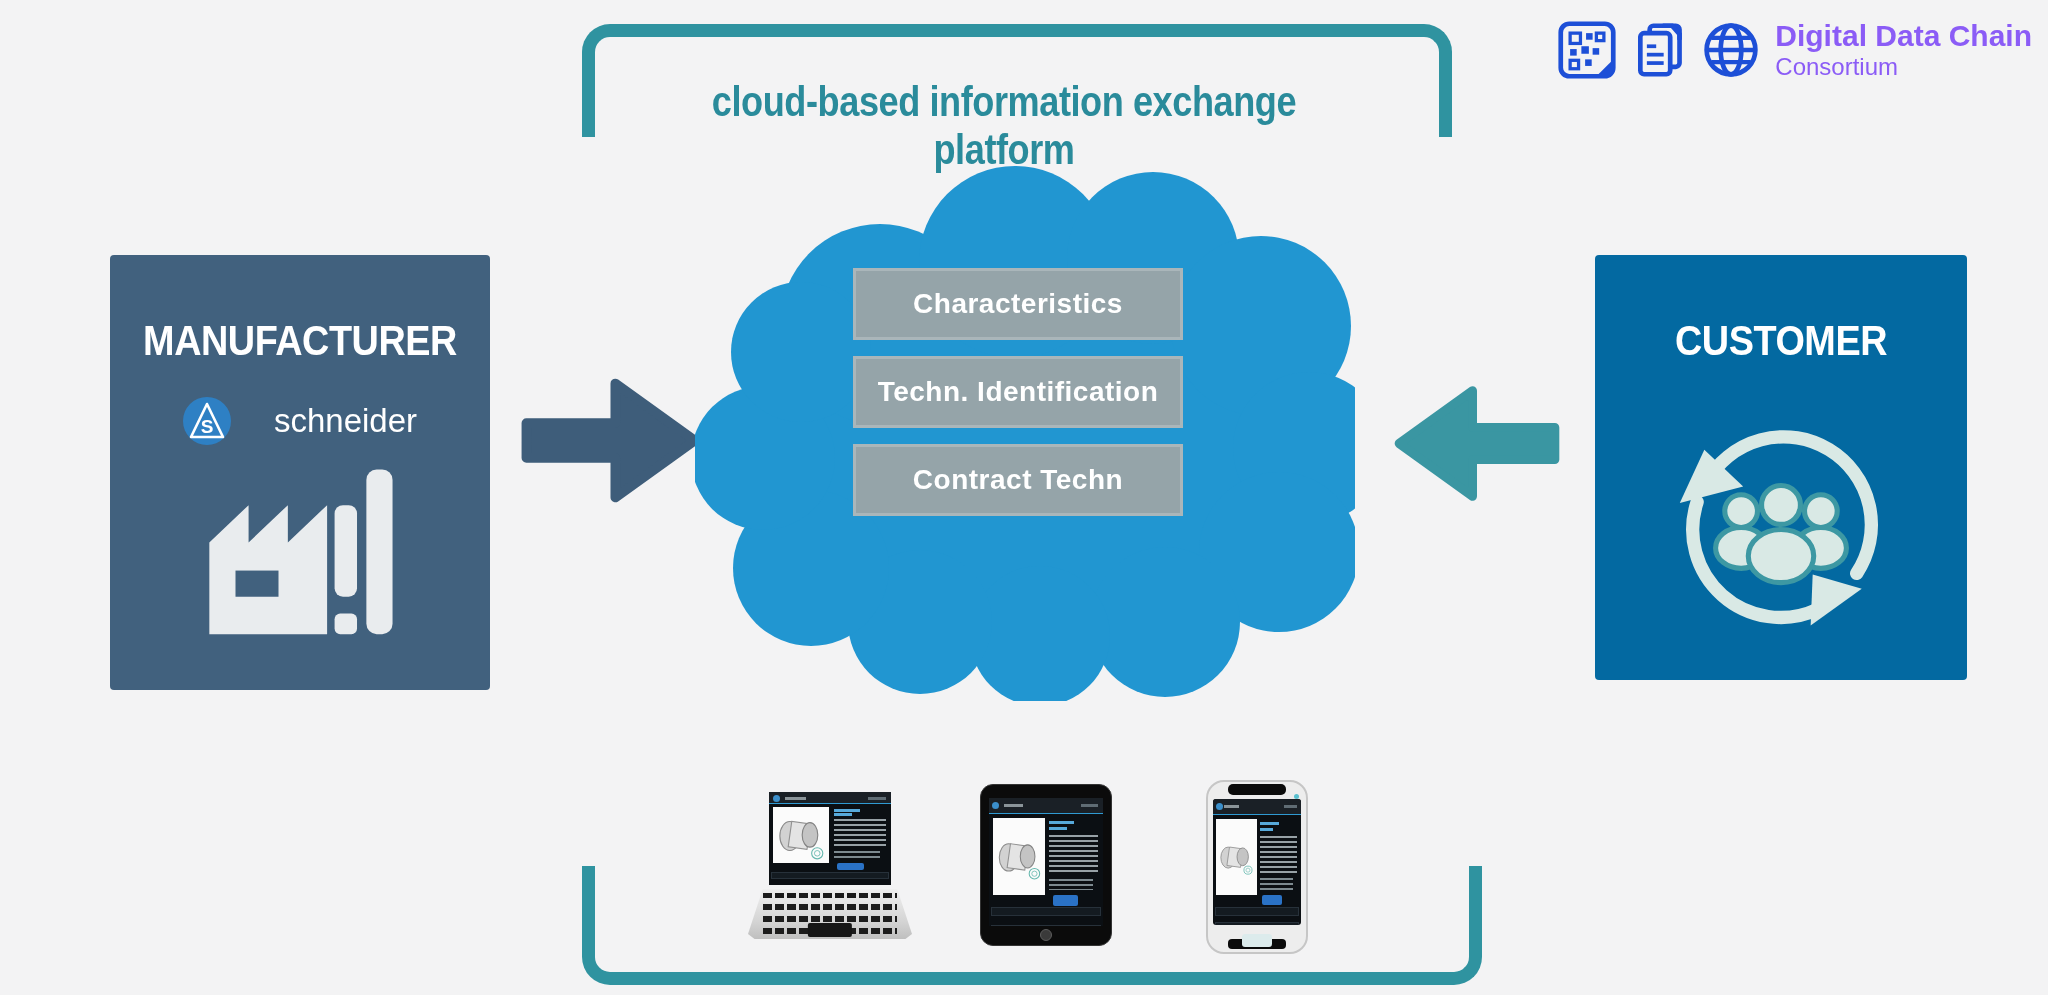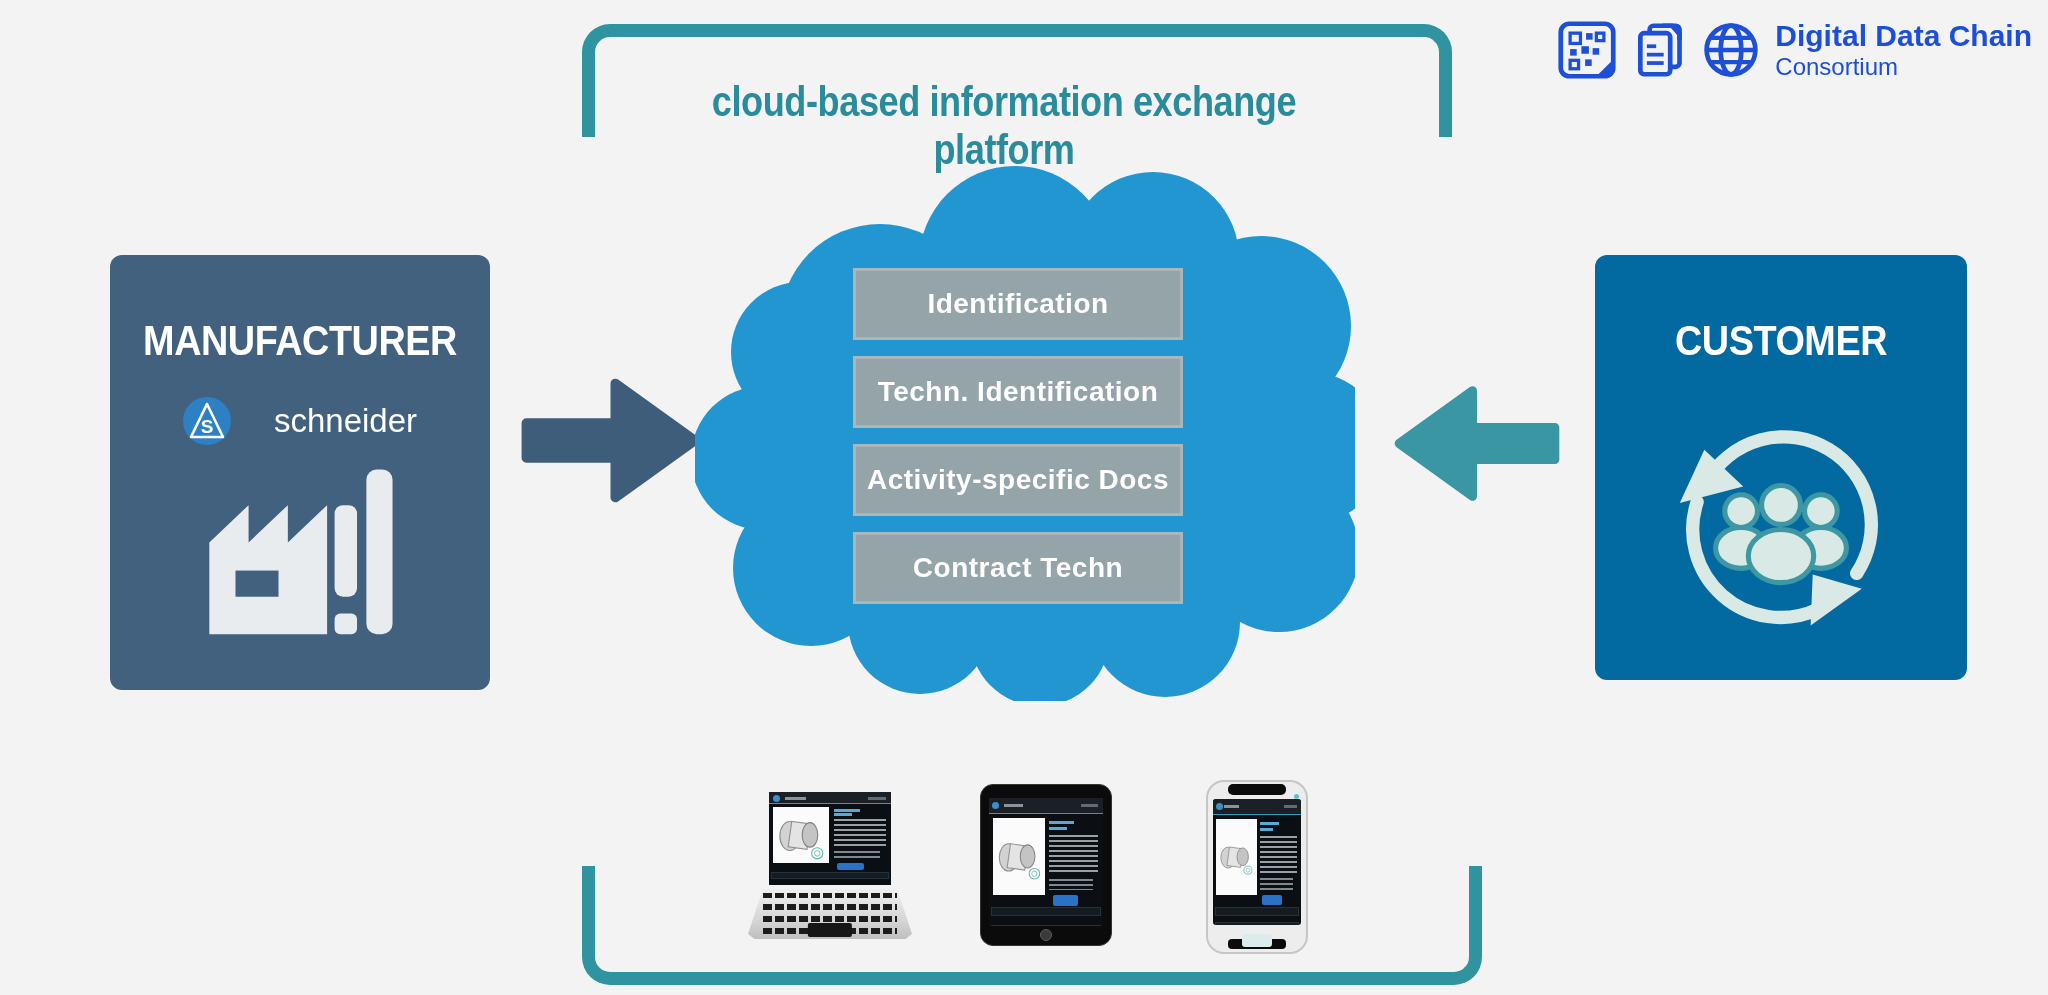--- a/index.html
+++ b/index.html
@@ -10,26 +10,26 @@
   .bracket-top{position:absolute;left:582px;top:24px;width:844px;height:100px;
     border:13px solid #2f93a0;border-bottom:none;border-radius:28px 28px 0 0;}
   .bracket-bottom{position:absolute;left:582px;top:866px;width:874px;height:106px;
     border:13px solid #2f93a0;border-top:none;border-radius:0 0 28px 28px;}
   .platform-title{position:absolute;left:582px;top:78px;width:844px;text-align:center;
     font-size:42px;font-weight:bold;color:#2a8b9b;transform:scaleX(.86);letter-spacing:-.5px;}
 
   
   .brand{position:absolute;top:18px;right:16px;display:flex;align-items:center;gap:14px;}
   .brand svg{display:block;}
-  .brand-text{line-height:1.18;color:#1d4ed8;}
+  .brand-text{line-height:1.18;color:#8b5cf6;}
   .brand-line1{font-size:30px;font-weight:bold;}
   .brand-line2{font-size:24px;font-weight:400;}
 
   
-  .card{position:absolute;border-radius:12px;}
+  .card{position:absolute;border-radius:4px;}
   .card-mfr{left:110px;top:255px;width:380px;height:435px;background:#41617e;}
   .card-cust{left:1595px;top:255px;width:372px;height:425px;background:#0369a1;}
   .card-title{position:absolute;left:0;width:100%;top:62px;text-align:center;color:#fff;
     font-size:42px;font-weight:bold;transform:scaleX(.9);letter-spacing:-.5px;}
   .schneider-row{position:absolute;left:0;width:100%;top:142px;display:flex;align-items:center;justify-content:center;gap:12px;}
   .schneider-name{color:#fff;font-size:33px;font-weight:500;margin-left:31px;}
   .factory-wrap{position:absolute;left:50%;top:200px;transform:translateX(-50%);}
   .people-wrap{position:absolute;left:50%;top:160px;transform:translateX(-50%);}
 
   
@@ -166,23 +166,22 @@
         <circle cx="470" cy="466" r="75"></circle>
         <circle cx="345" cy="480" r="70"></circle>
         <circle cx="225" cy="466" r="72"></circle>
         <circle cx="116" cy="412" r="78"></circle>
         <circle cx="68" cy="302" r="72"></circle>
         <circle cx="106" cy="196" r="70"></circle>
       </g>
     </svg>
   </div>
   <div class="cloud-items">
-    <div class="cloud-item">Identification</div>
+    <div class="cloud-item">Characteristics</div>
     <div class="cloud-item">Techn. Identification</div>
-    <div class="cloud-item">Activity-specific Docs</div>
     <div class="cloud-item">Contract Techn</div>
   </div>
 
   <svg class="arrow-right" width="170" height="143" viewBox="0 0 190 150">
     <path d="M182 57 H90 V16 L8 75 L90 134 V93 H182 Z" fill="#3a96a2" stroke="#3a96a2" stroke-width="10" stroke-linejoin="round"></path>
   </svg>
 
   <div class="card card-cust">
     <div class="card-title">CUSTOMER</div>
     <div class="people-wrap">

